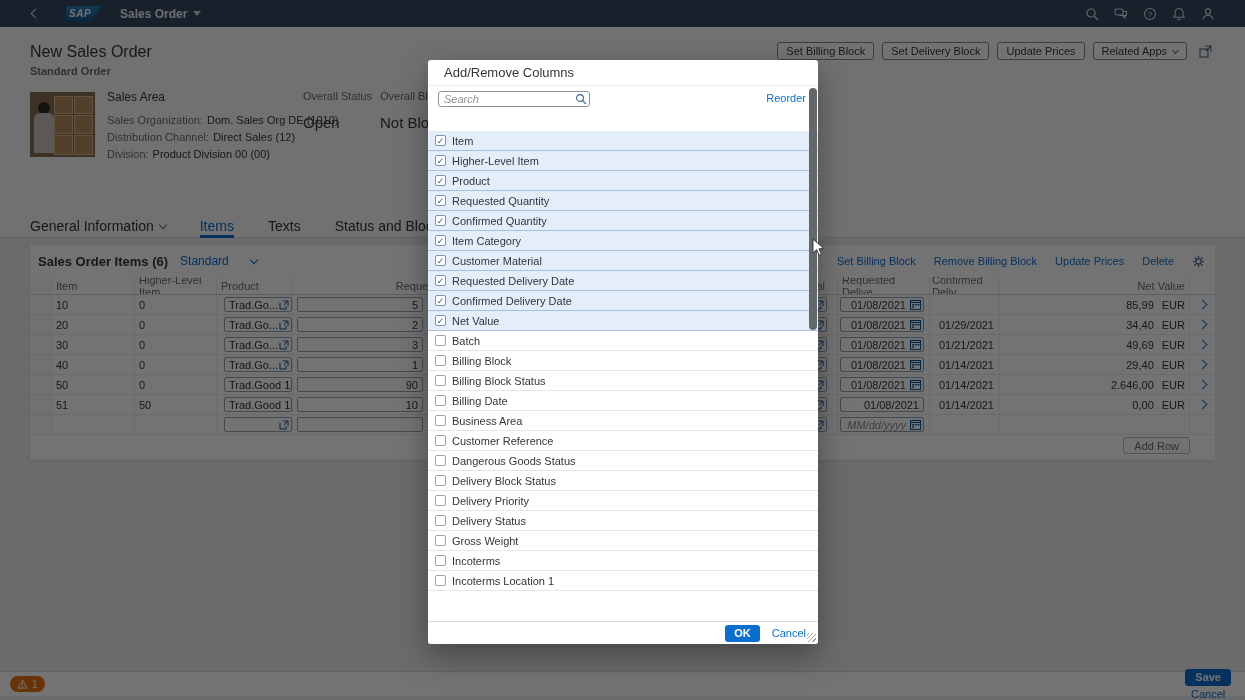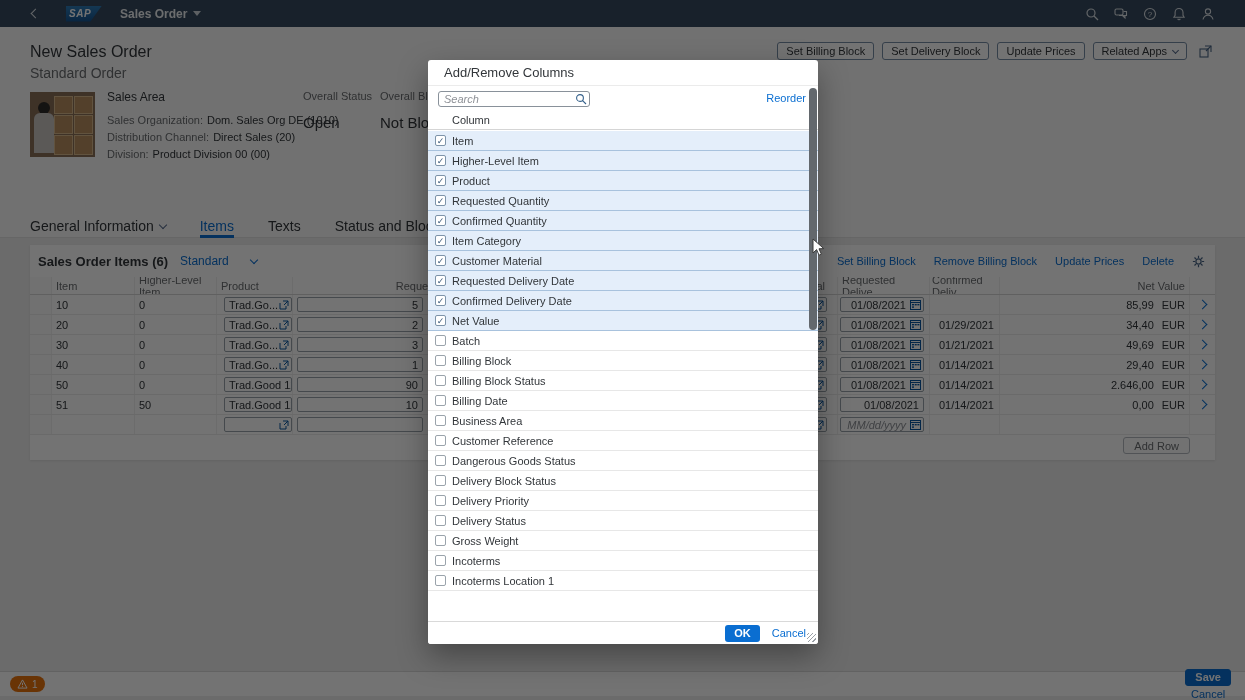--- a/index.html
+++ b/index.html
@@ -15,21 +15,21 @@
   .chev.right { transform:rotate(-45deg); border-color:#0a6ed1; }
   .sap-logo { margin-left:22px; width:36px; height:16px; background:linear-gradient(180deg,#2e7cb8,#15538f); clip-path:polygon(0 0,100% 0,68% 100%,0 100%); color:#fff; font-size:10px; font-weight:bold; font-style:italic; display:flex; align-items:center; padding-left:3px; letter-spacing:.5px; }
   .shell-title { margin-left:18px; color:#eef1f4; font-size:12px; font-weight:bold; display:flex; align-items:center; gap:6px; cursor:pointer; }
   .tri-down { width:0; height:0; border-left:4px solid transparent; border-right:4px solid transparent; border-top:5px solid #cfd6dc; }
   .shell-icons { margin-left:auto; margin-right:30px; display:flex; align-items:center; gap:15px; }
   .shell-icon { width:14px; height:14px; display:flex; align-items:center; justify-content:center; cursor:pointer; opacity:.92; }
 
   
   .page-top { position:absolute; top:27px; left:0; right:0; height:211px; background:#fbfbfb; }
   .pg-title { position:absolute; top:16px; left:30px; font-size:16px; color:#32363a; }
-  .pg-subtitle { position:absolute; top:38px; left:30px; font-size:14px; color:#6a6d70; }
+  .pg-subtitle { position:absolute; top:38px; left:30px; font-size:11px; color:#6a6d70;font-weight:bold; }
   .hdr-actions { position:absolute; top:15px; right:33px; display:flex; align-items:center; gap:8px; }
   .btn-std { height:18px; padding:0 8px; background:#fff; border:1px solid #758ca4; border-radius:3px; font-size:11px; color:#32363a; display:flex; align-items:center; gap:6px; cursor:pointer; white-space:nowrap; }
   .chev-sm { display:inline-block; border:solid #54698a; border-width:0 1.2px 1.2px 0; padding:2px; transform:rotate(45deg); margin-top:-2px; }
   .share-ic { margin-left:4px; cursor:pointer; display:flex; }
 
   .ov-img { position:absolute; top:65px; left:30px; width:65px; height:65px; background:#8a6f57; overflow:hidden; }
   .ov-img .bx { position:absolute; background:#b98e5f; border:1px solid #d8b98c; }
   .ov-img .prsn-h { position:absolute; left:8px; top:10px; width:12px; height:12px; border-radius:50%; background:#2e2a28; }
   .ov-img .prsn-b { position:absolute; left:4px; top:21px; width:20px; height:40px; border-radius:6px 6px 0 0; background:#c9c5c2; }
 
@@ -202,21 +202,21 @@
       <div class="bx" style="left:44px; top:23px; width:19px; height:19px;"></div>
       <div class="bx" style="left:24px; top:43px; width:19px; height:20px;"></div>
       <div class="bx" style="left:44px; top:43px; width:19px; height:20px;"></div>
       <div class="prsn-h"></div>
         <div class="prsn-b"></div>
     </div>
 
     <div class="ov-block" style="left:107px;">
       <div class="ov-head">Sales Area</div>
       <div class="ov-row"><span class="ov-lab">Sales Organization:</span><span class="ov-val">Dom. Sales Org DE (1010)</span></div>
-      <div class="ov-row"><span class="ov-lab">Distribution Channel:</span><span class="ov-val">Direct Sales (20)</span></div>
+      <div class="ov-row"><span class="ov-lab">Distribution Channel:</span><span class="ov-val">Direct Sales (12)</span></div>
       <div class="ov-row"><span class="ov-lab">Division:</span><span class="ov-val">Product Division 00 (00)</span></div>
     </div>
 
     <div class="ov-block" style="left:303px;">
       <div class="kpi-lab">Overall Status</div>
       <div class="kpi-val">Open</div>
     </div>
 
     <div class="ov-block" style="left:380px; width:120px;">
       <div class="kpi-lab">Overall Block</div>
@@ -674,21 +674,20 @@
         <input class="dlg-search" type="text" placeholder="Search" style="">
         <span class="search-mag">
           <svg width="12" height="12" viewBox="0 0 12 12">
               <circle cx="5" cy="5" r="3.4" fill="none" stroke="#35618b" stroke-width="1.1"></circle>
               <line x1="7.6" y1="7.6" x2="11" y2="11" stroke="#35618b" stroke-width="1.1"></line>
             </svg>
         </span>
       </div>
       <span class="reorder">Reorder</span>
     </div>
-    <div class="dlg-colhead">Column</div>
     <div class="dlg-list" id="dlg-list">
         <div class="dlg-row sel">
           <span class="cbx">✓</span>
           <span class="dlg-lab">Item</span>
         </div>
         <div class="dlg-row sel">
           <span class="cbx">✓</span>
           <span class="dlg-lab">Higher-Level Item</span>
         </div>
         <div class="dlg-row sel">

